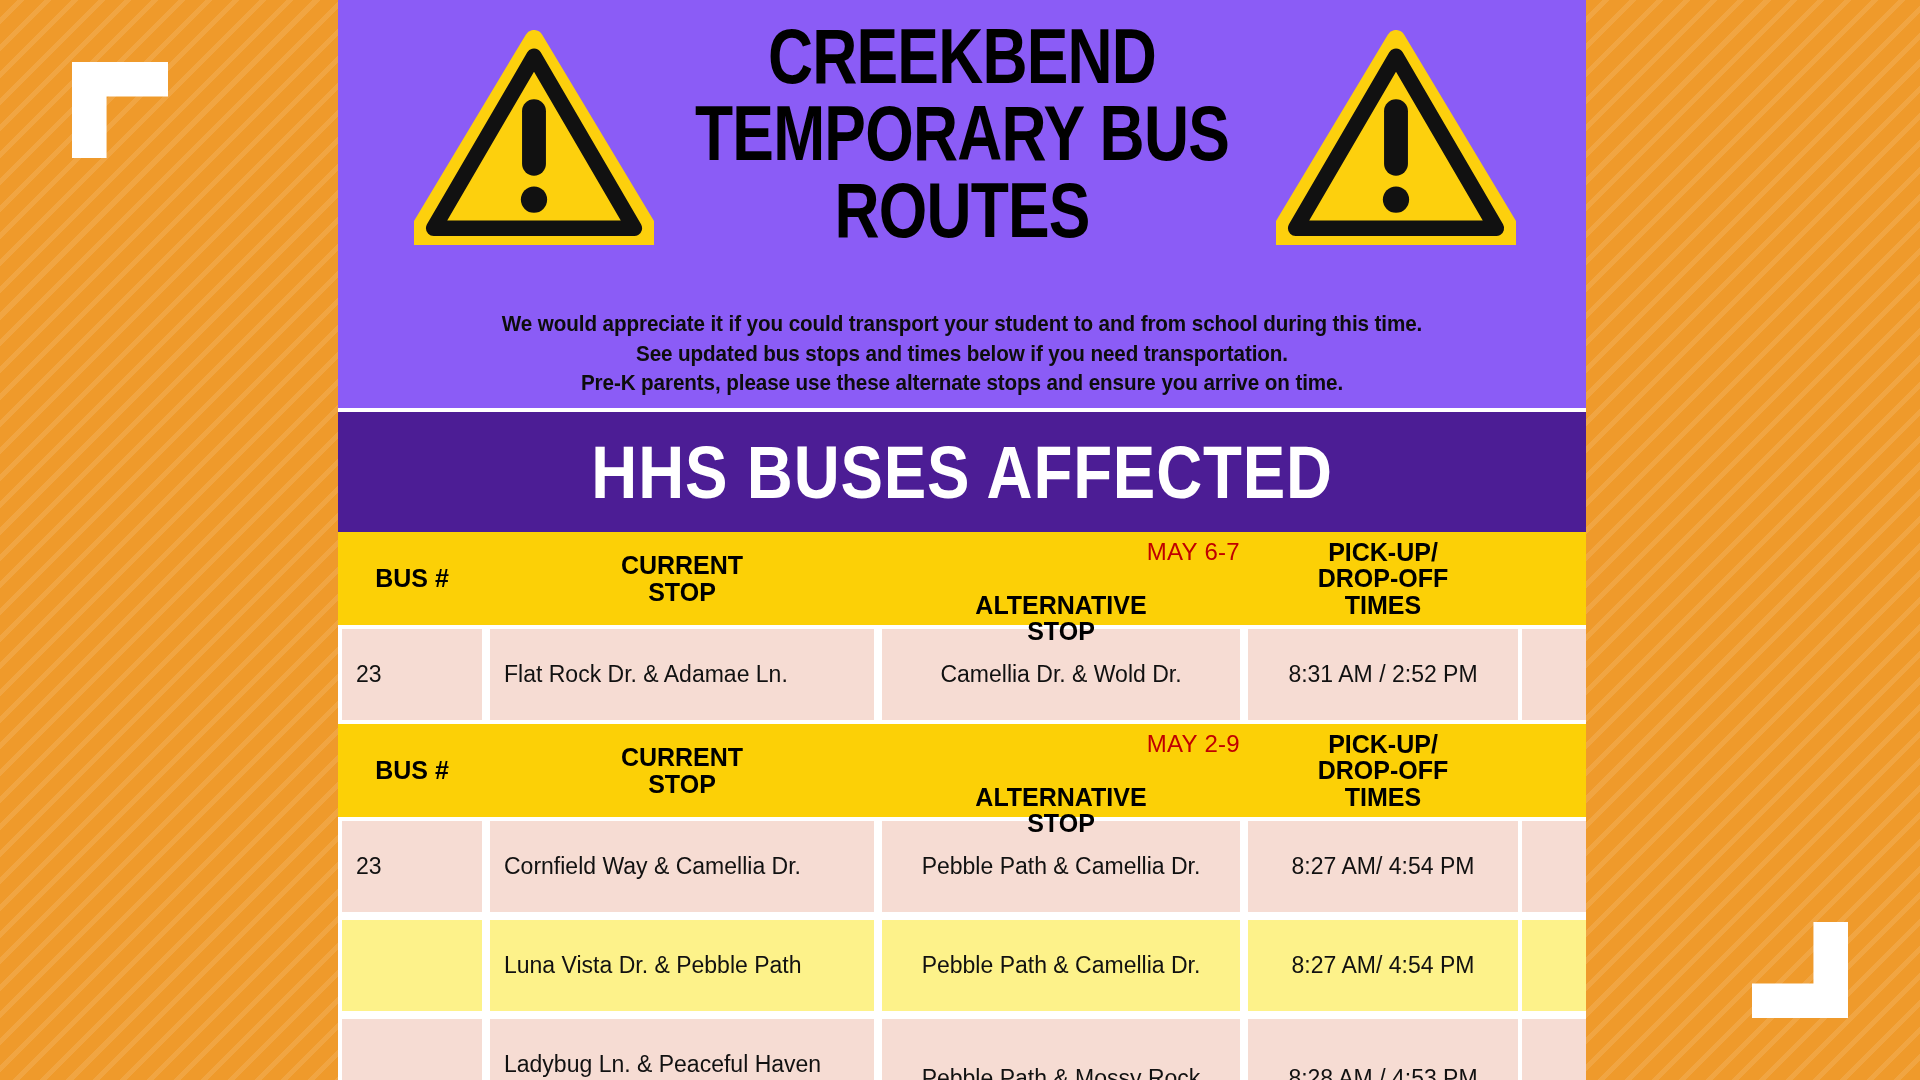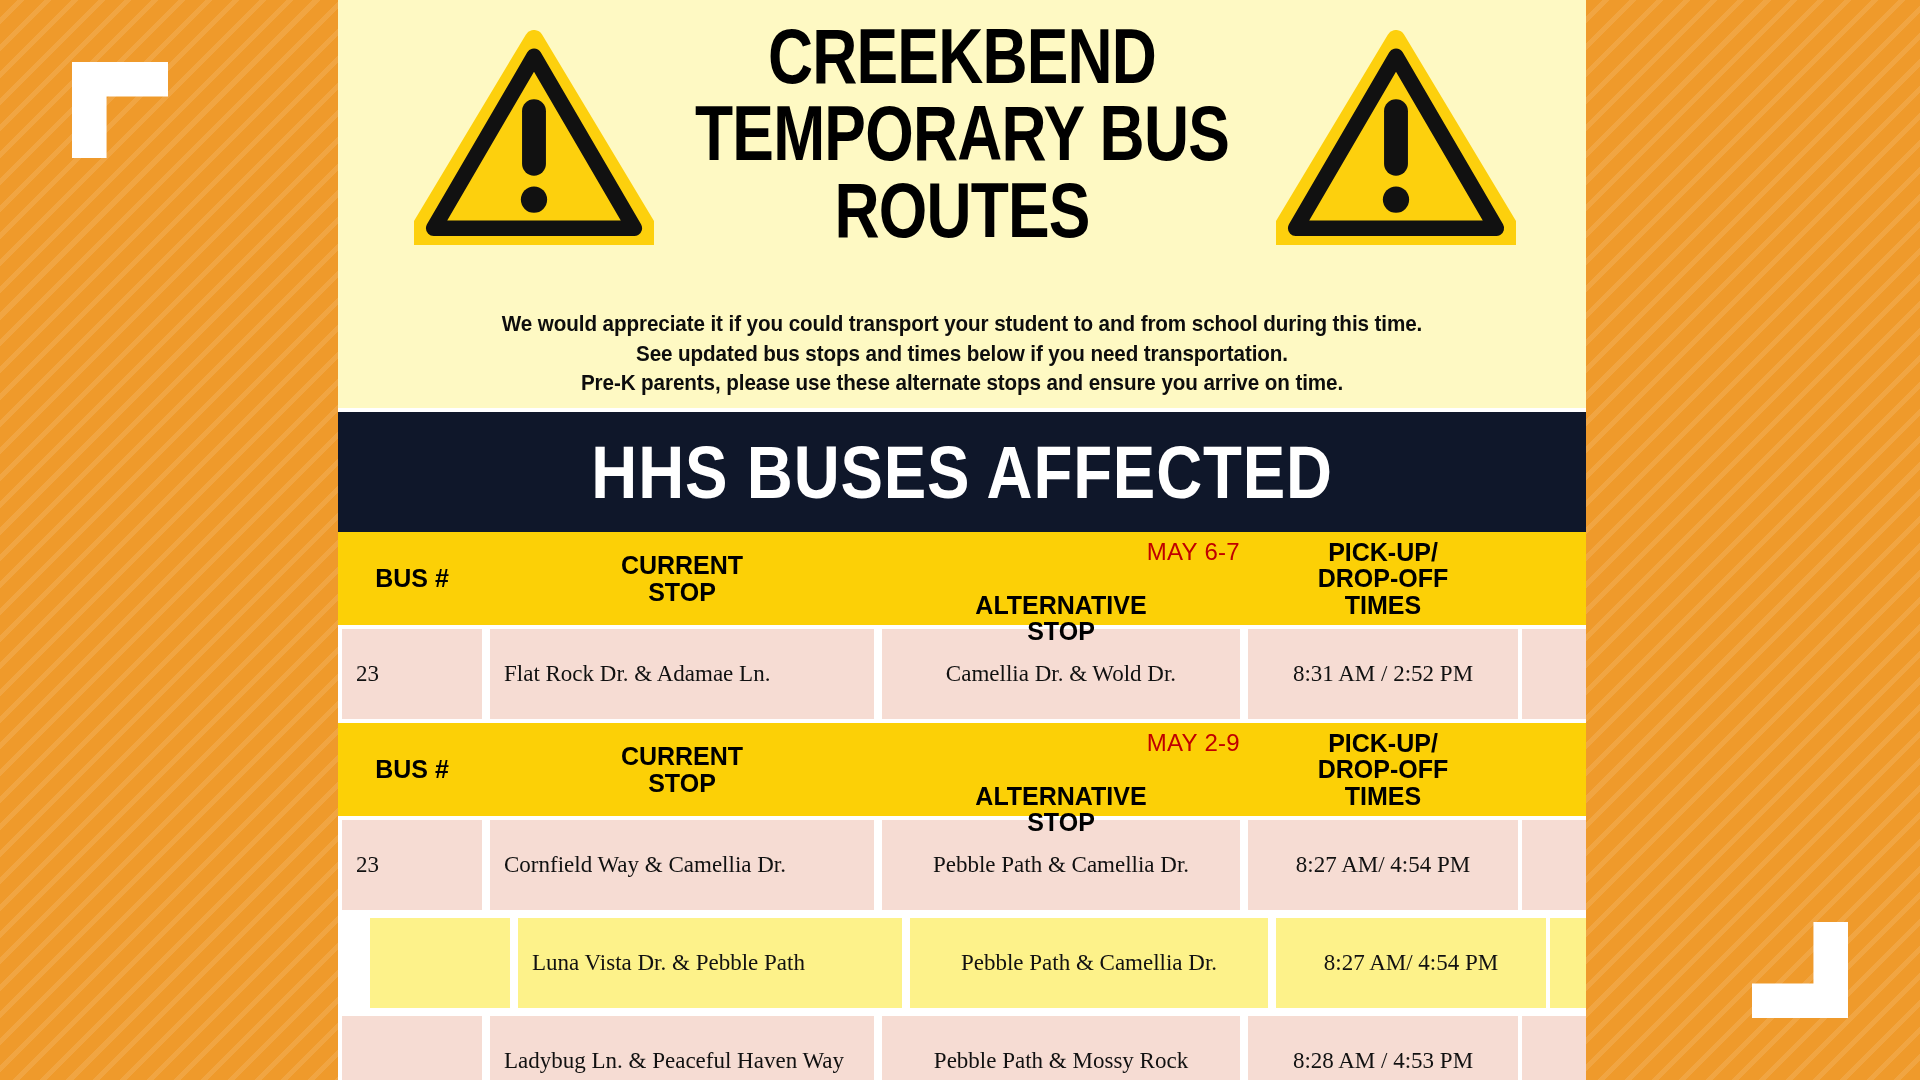--- a/index.html
+++ b/index.html
@@ -53,21 +53,21 @@
     height: 1080px;
     background: #ffffff;
     box-sizing: border-box;
     overflow: hidden;
   }
 
   
   #header-block {
     position: relative;
     padding: 0;
-    background: #fef9c3;
+    background: #8b5cf6;
     height: 408px;
     box-sizing: border-box;
   }
 
   .warn-icon {
     position: absolute;
     top: 30px;
     width: 240px;
     height: 215px;
   }
@@ -170,21 +170,21 @@
     background: #f6dcd3;
     border-top: 4px solid #ffffff;
     border-bottom: 4px solid #ffffff;
   }
   .tr-row.alt { background: #fdf28a; }
 
   .td-cell {
     box-sizing: border-box;
     display: flex;
     align-items: center;
-    font-family: Liberation Serif, serif;
+    font-family: Liberation Sans, sans-serif;
     font-size: 23px;
     color: #111111;
     padding: 32px 14px;
     border-left: 4px solid #ffffff;
     border-right: 4px solid #ffffff;
     min-height: 76px;
   }
   .td-cell.center { justify-content: center; text-align: right; }
   .td-cell.left { justify-content: flex-start; text-align: left; }
 
@@ -233,21 +233,21 @@
 ROUTES</h1>
     </div>
 
     <div id="subtitle-wrap">
       <div class="subtitle-line">We would appreciate it if you could transport your student to and from school during this time.</div>
       <div class="subtitle-line">See updated bus stops and times below if you need transportation.</div>
       <div class="subtitle-line">Pre-K parents, please use these alternate stops and ensure you arrive on time.</div>
     </div>
   </div>
 
-  <div id="red-banner" style="background: #0f172a;">
+  <div id="red-banner" style="background: #4c1d95;">
     <div id="red-banner-text">HHS BUSES AFFECTED</div>
   </div>
 
   <div class="table-block">
     <div class="thead-row" style="background: rgb(252, 208, 6);">
       <div class="th-cell c-bus">BUS #</div>
       <div class="th-cell c-cur">CURRENT
 STOP</div>
       <div class="th-cell c-alt">
         <span class="th-date" style="color: rgb(192, 0, 0);">MAY 6-7</span>
@@ -286,21 +286,21 @@
     </div>
 
     <div class="tr-row" style="background: rgb(246, 220, 211);">
       <div class="td-cell c-bus left">23</div>
       <div class="td-cell c-cur left">Cornfield Way &amp; Camellia Dr.</div>
       <div class="td-cell c-alt center">Pebble Path &amp; Camellia Dr.</div>
       <div class="td-cell c-time center">8:27 AM/ 4:54 PM</div>
       <div class="c-tail"></div>
     </div>
 
-    <div class="tr-row alt" style="background: rgb(253, 242, 138); margin-left: 28px;">
+    <div class="tr-row alt" style="background: rgb(253, 242, 138);">
       <div class="td-cell c-bus left"></div>
       <div class="td-cell c-cur left">Luna Vista Dr. &amp; Pebble Path</div>
       <div class="td-cell c-alt center">Pebble Path &amp; Camellia Dr.</div>
       <div class="td-cell c-time center">8:27 AM/ 4:54 PM</div>
       <div class="c-tail"></div>
     </div>
 
     <div class="tr-row" style="background: rgb(246, 220, 211);">
       <div class="td-cell c-bus left"></div>
       <div class="td-cell c-cur left">Ladybug Ln. &amp; Peaceful Haven Way</div>

